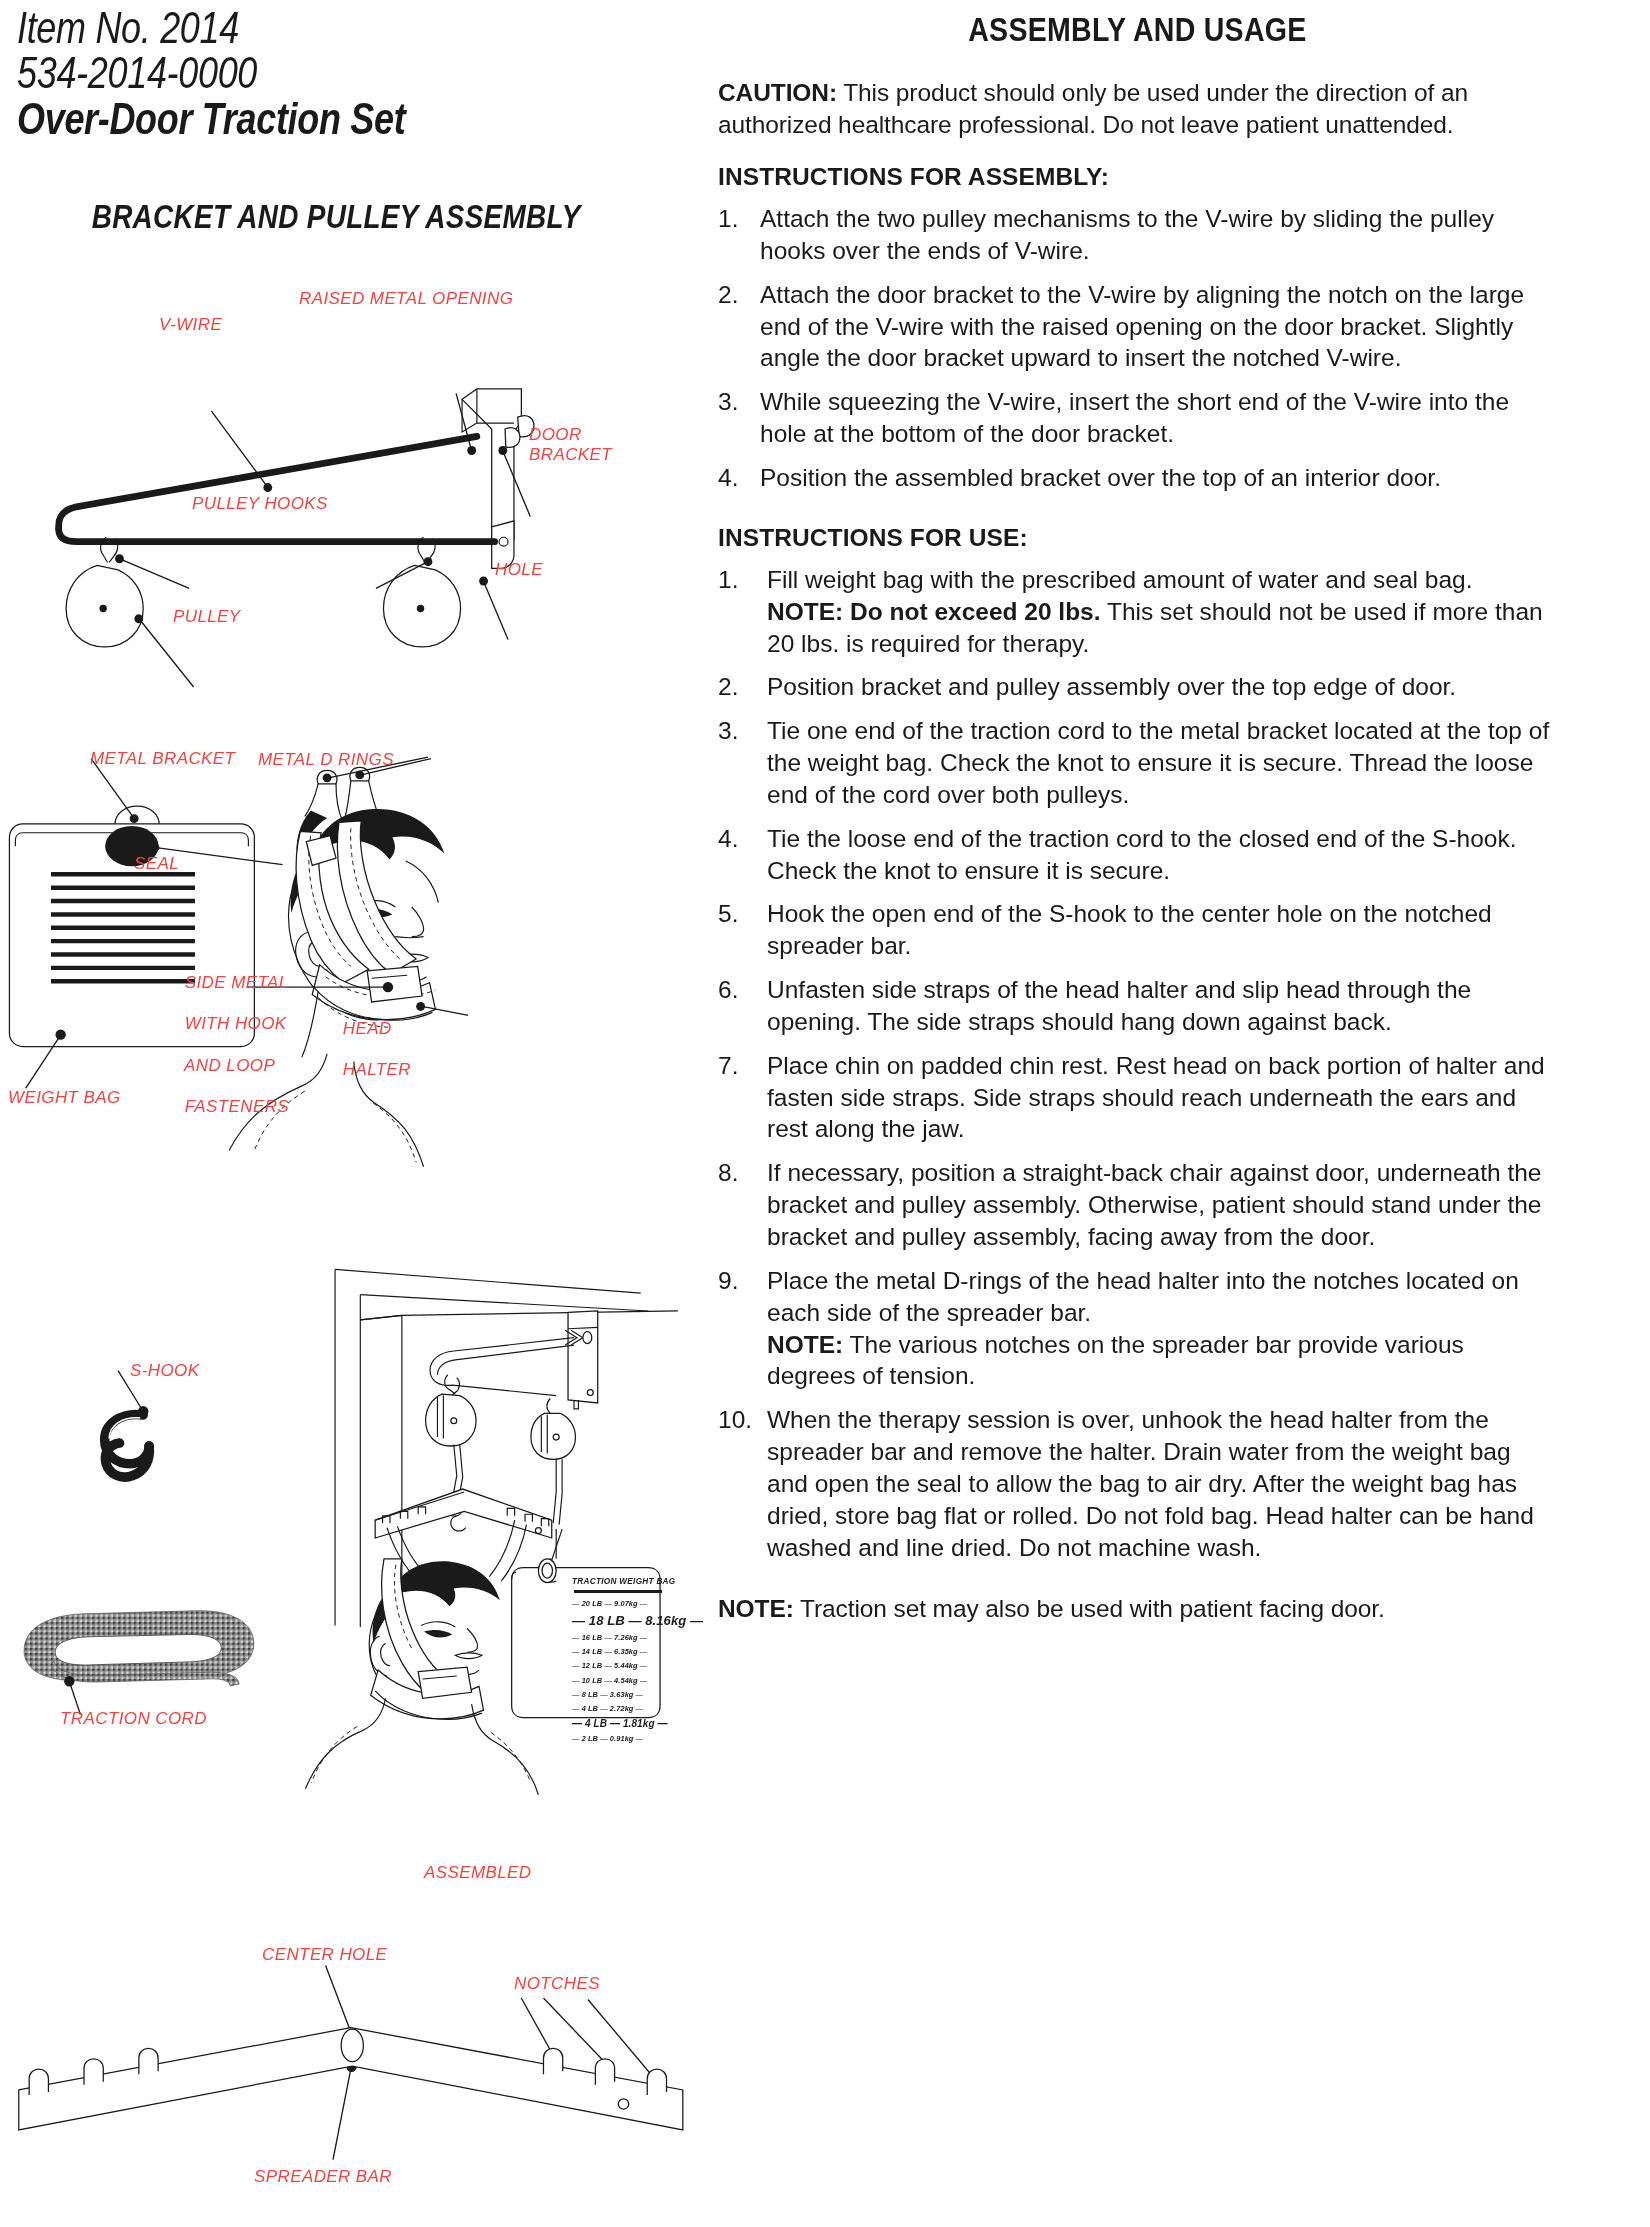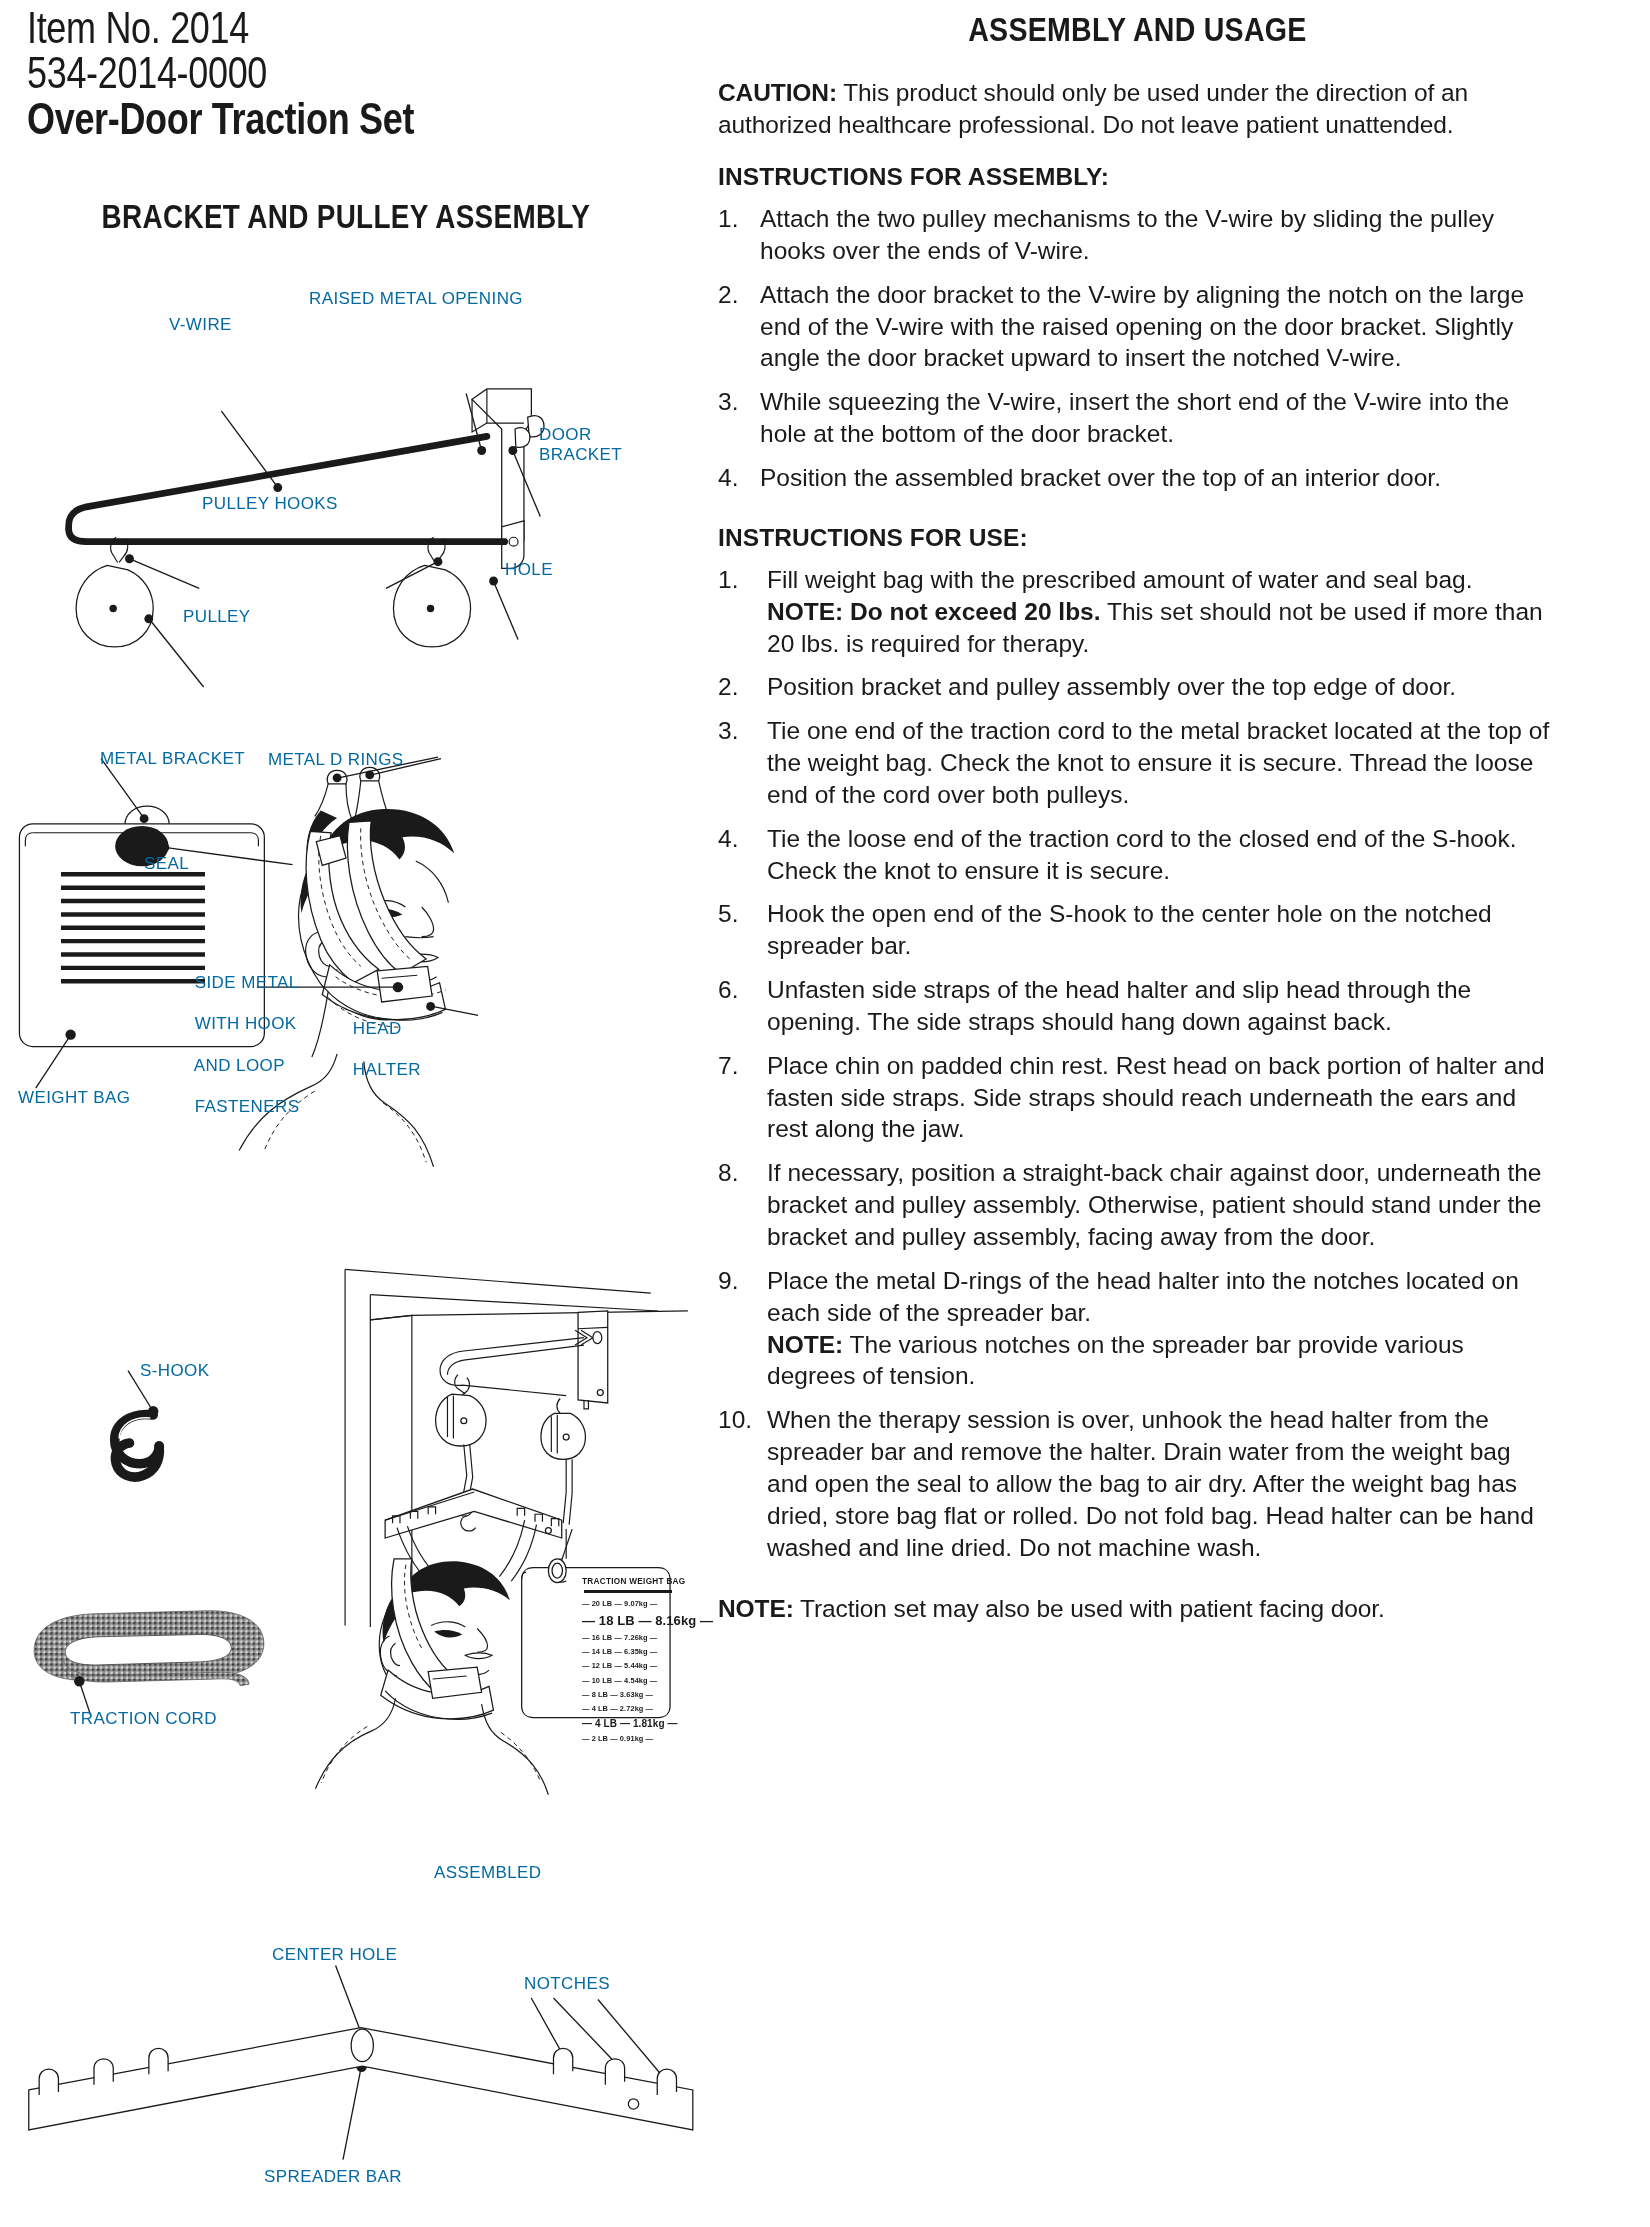--- a/index.html
+++ b/index.html
@@ -8,21 +8,21 @@
     width:1651px; height:2227px;
     font-family:"Liberation Sans", sans-serif;
     color:#1a1a1a;
     position:relative;
     overflow:hidden;
   }
   
   #page { position:absolute; inset:0; }
 
   
-  #left-col { position:absolute; left:12px; top:0; width:705px; height:1709px; }
+  #left-col { position:absolute; left:2px; top:0; width:705px; height:1709px;font-style:italic; }
 
   .hdr-line{
     font-weight:400;
     font-size:45px;
     line-height:1.02;
     letter-spacing:-0.4px;
     transform:scaleX(.80);
     transform-origin:left center;
     white-space:nowrap;
     color:#1a1a1a;
@@ -37,21 +37,21 @@
   }
   #section-title-bracket span{ display:inline-block; transform:scaleX(.82); }
 
   .dlabel{
     position:absolute;
     font-size:17px;
     font-weight:400;
     letter-spacing:0.4px;
     white-space:pre;
     line-height:1.18;
-    color:#0369a1;
+    color:#ef4444;
   }
 
   svg { display:block; overflow:visible; }
   .ln { fill:none; stroke:#1a1a1a; stroke-width:1.6; }
   .lead { fill:none; stroke:#1a1a1a; stroke-width:1.8; }
   .thick { fill:none; stroke:#1a1a1a; stroke-width:9; stroke-linecap:round; stroke-linejoin:round;}
   .dot { fill:#1a1a1a; }
   .wht { fill:#fff; stroke:#1a1a1a; stroke-width:1.7; }
   .blk { fill:#1a1a1a; }
   .dash { fill:none; stroke:#1a1a1a; stroke-width:1.3; stroke-dasharray:6 5; }

